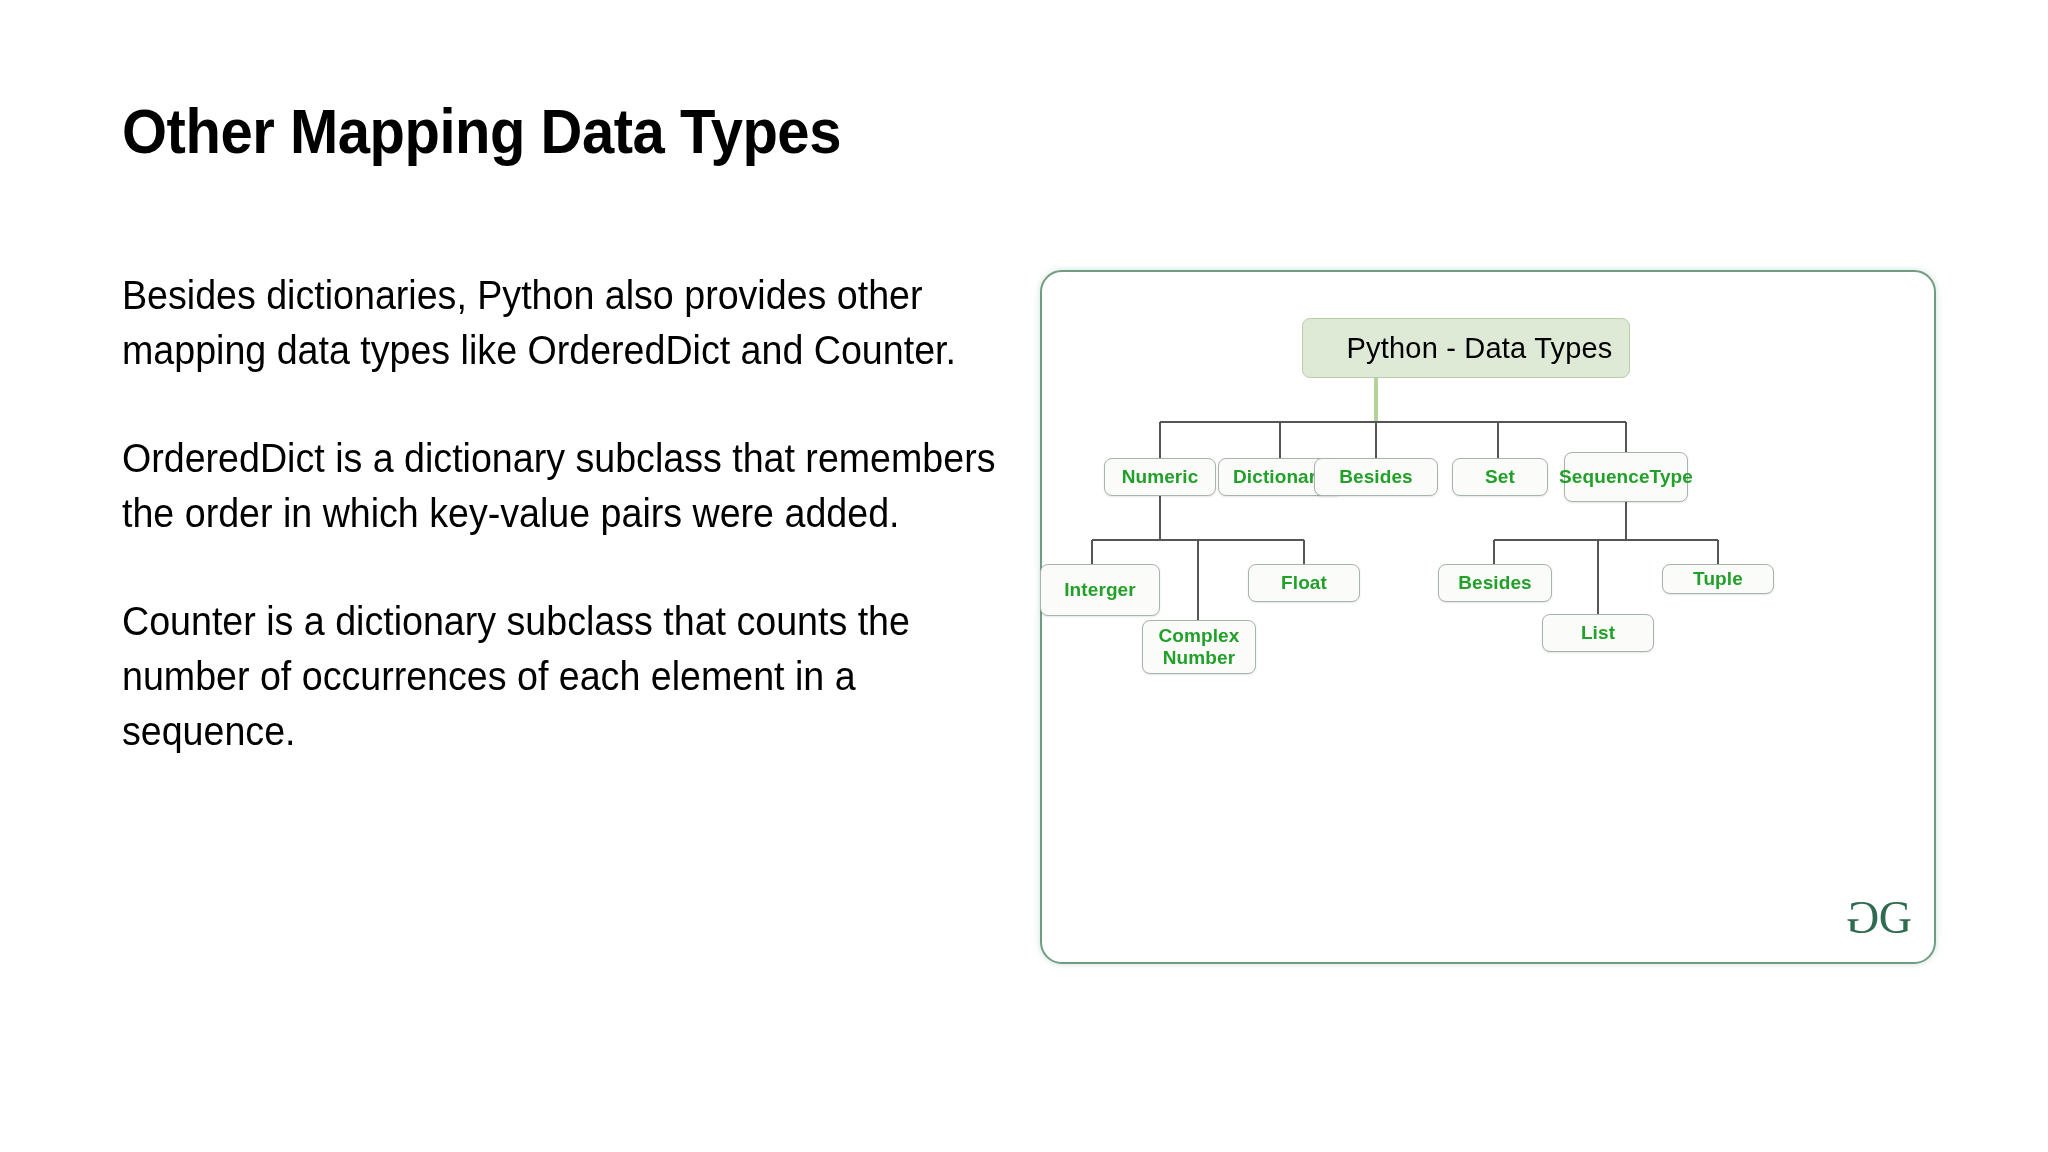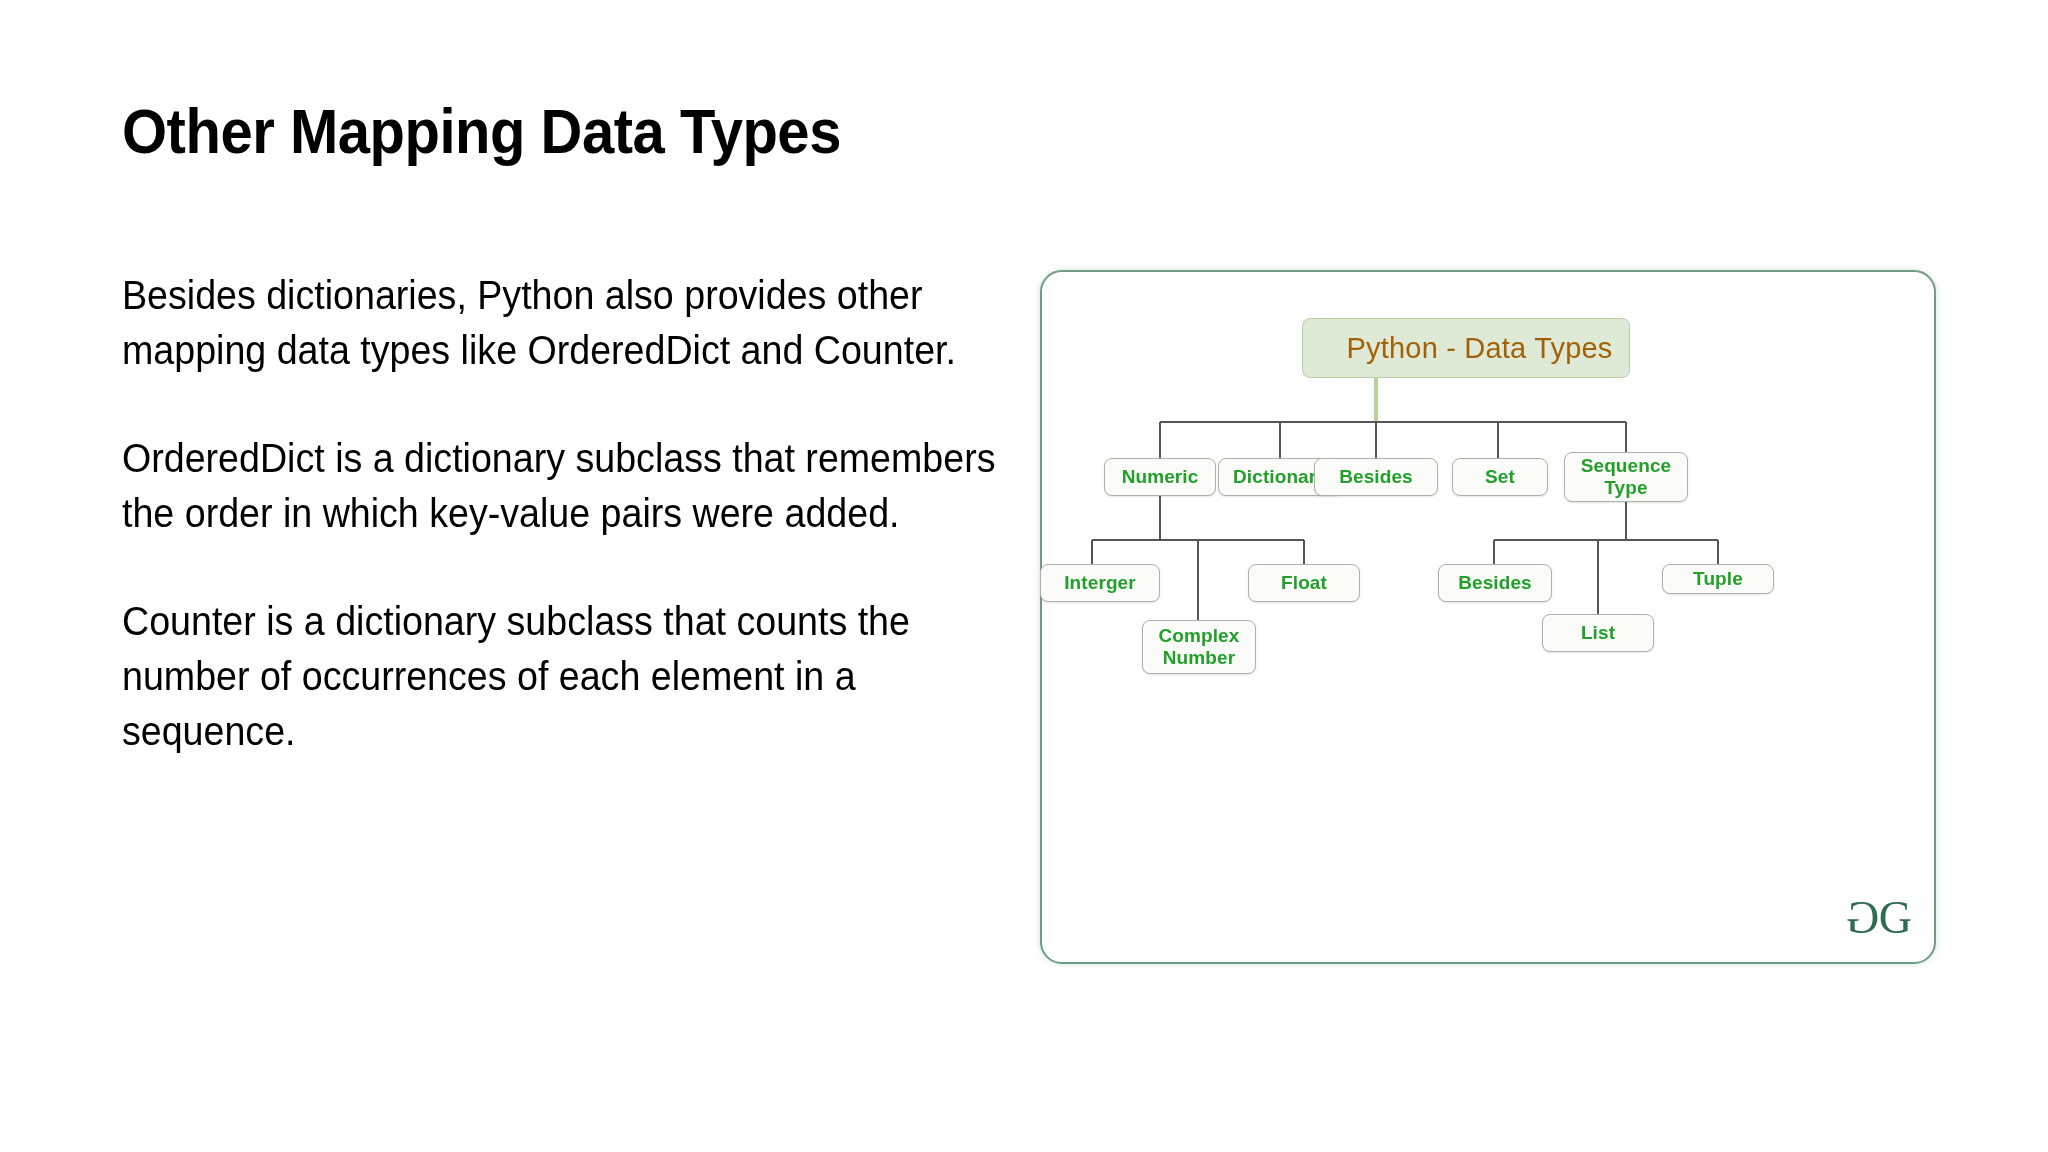--- a/index.html
+++ b/index.html
@@ -78,21 +78,21 @@
     align-items: center;
     justify-content: center;
     text-align: center;
     border-radius: 8px;
     box-sizing: border-box;
     z-index: 2;
   }
   .node-root {
     background: #dfead6;
     border: 1px solid #b9cdab;
-    color: #a16207;
+    color: #000000;
     font-size: 29px;
     font-weight: normal;
     letter-spacing: 0.2px;
     padding-left: 27px;
   }
   .node-l2, .node-l3 {
     background: #fbfcfa;
     border: 1px solid #a9b2ab;
     color: #22a02a;
     font-weight: bold;
@@ -161,26 +161,26 @@
         <line x1="676" y1="268" x2="676" y2="292" stroke="#555555" stroke-width="2"></line>
         <line x1="556" y1="268" x2="556" y2="342" stroke="#555555" stroke-width="2"></line>
       </svg>
 
       <div class="node node-root" style="left:260px; top:46px; width:150px; height:60px; width:328px;">Python - Data Types</div>
 
       <div class="node node-l2" style="left:62px; top:186px; width:112px; height:38px;">Numeric</div>
       <div class="node node-l2" style="left:176px; top:186px; width:124px; height:38px;">Dictionary</div>
       <div class="node node-l2" style="left:272px; top:186px; width:124px; height:38px;">Besides</div>
       <div class="node node-l2" style="left:410px; top:186px; width:96px; height:38px;">Set</div>
-      <div class="node node-l2 two-line" style="left:522px; top:180px; width:124px; height:50px; flex-direction:column;">
+      <div class="node node-l2 two-line" style="left:522px; top:180px; width:124px; height:50px; flex-direction:row;">
         <span>Sequence</span>
         <span>Type</span>
       </div>
 
-      <div class="node node-l3" style="left:-2px; top:292px; width:120px; height:38px;text-align:center;">Interger</div>
+      <div class="node node-l3" style="left:-2px; top:292px; width:120px; height:52px;text-align:center;">Interger</div>
       <div class="node node-l3" style="left:206px; top:292px; width:112px; height:38px;">Float</div>
       <div class="node node-l3 two-line" style="left:100px; top:348px; width:114px; height:54px; flex-direction:column;">
         <span>Complex</span>
         <span>Number</span>
       </div>
 
       <div class="node node-l3" style="left:396px; top:292px; width:114px; height:38px;">Besides</div>
       <div class="node node-l3" style="left:620px; top:292px; width:112px; height:30px;">Tuple</div>
       <div class="node node-l3" style="left:500px; top:342px; width:112px; height:38px;">List</div>
 

